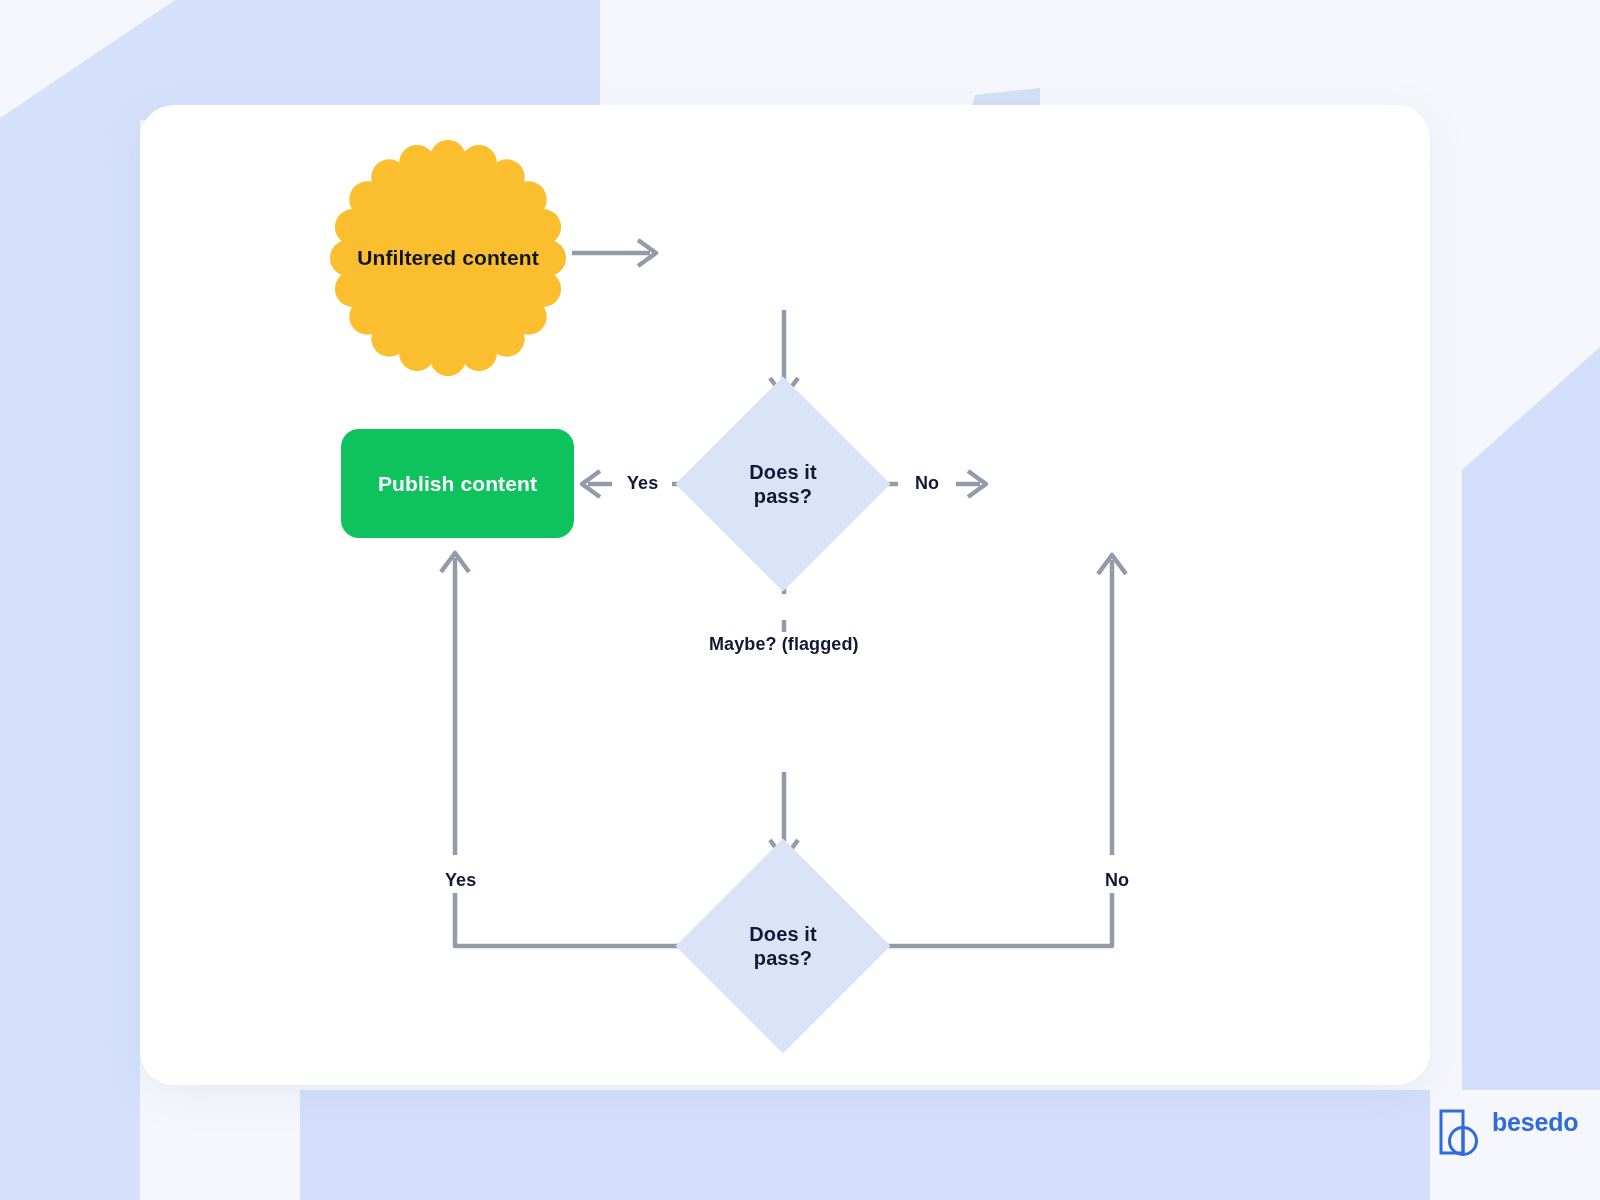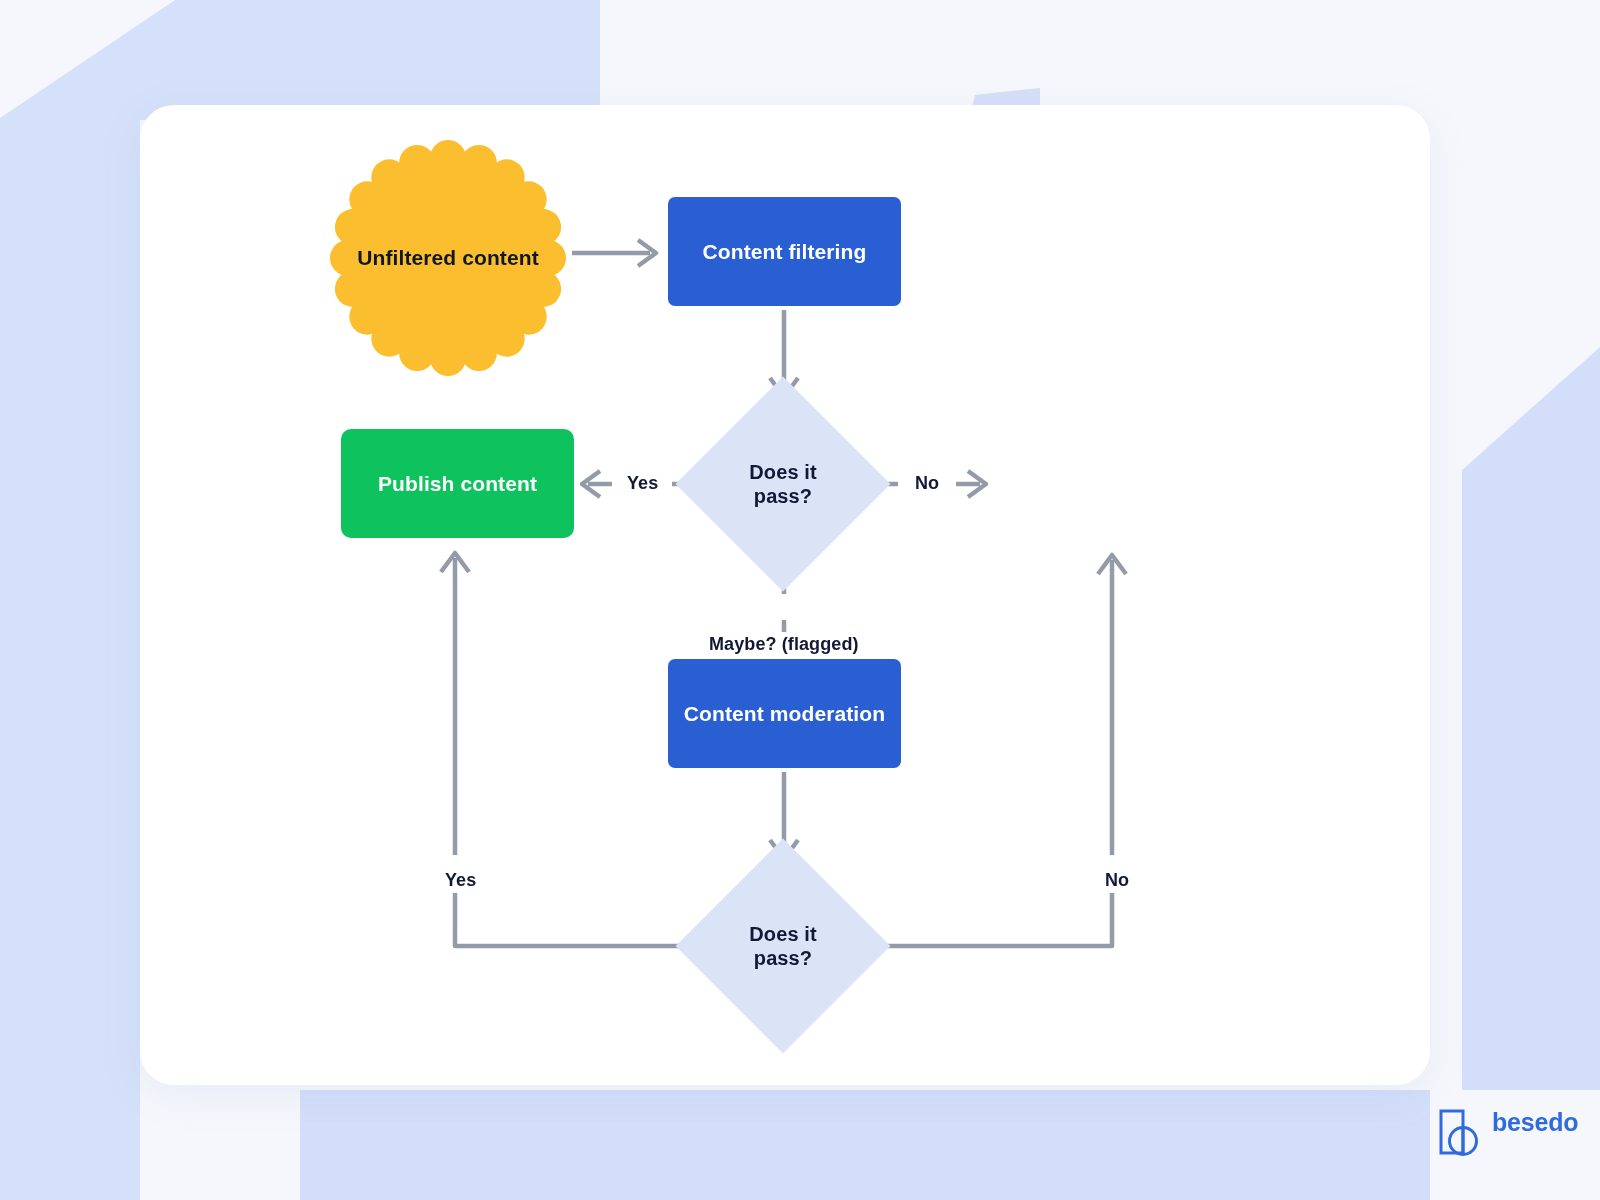--- a/index.html
+++ b/index.html
@@ -139,21 +139,21 @@
     top: 870px;
   }
 
   
   .node-publish {
     left: 341px;
     top: 429px;
     width: 233px;
     height: 109px;
     background: #0ec35e;
-    border-radius: 10px;
+    border-radius: 18px;
   }
   .node-publish .node-label {
     color: #ffffff;
     font-size: 21px;
   }
 
   
   .node-block {
     left: 994px;
     top: 411px;
@@ -282,38 +282,32 @@
         <circle cx="18.0" cy="118.0" r="18"></circle>
         <circle cx="22.9" cy="87.1" r="18"></circle>
         <circle cx="37.3" cy="59.3" r="18"></circle>
         <circle cx="59.3" cy="37.3" r="18"></circle>
         <circle cx="87.1" cy="22.9" r="18"></circle>
       </g>
     </svg>
     <span class="node-label">Unfiltered content</span>
   </div>
 
-  <div class="node node-process node-filtering">
-    <span class="node-label">Content filtering</span>
-  </div>
 
   <div class="node node-decision decision-top">
     <div class="diamond-fill"></div>
     <span class="node-label">Does it
 pass?</span>
   </div>
 
   <div class="node node-publish">
     <span class="node-label">Publish content</span>
   </div>
 
 
-  <div class="node node-process node-moderation">
-    <span class="node-label">Content moderation</span>
-  </div>
 
   <div class="node node-decision decision-bottom">
     <div class="diamond-fill"></div>
     <span class="node-label">Does it
 pass?</span>
   </div>
 
   <span class="edge-label lbl-yes-top">Yes</span>
   <span class="edge-label lbl-no-top">No</span>
   <span class="edge-label lbl-maybe">Maybe? (flagged)</span>

